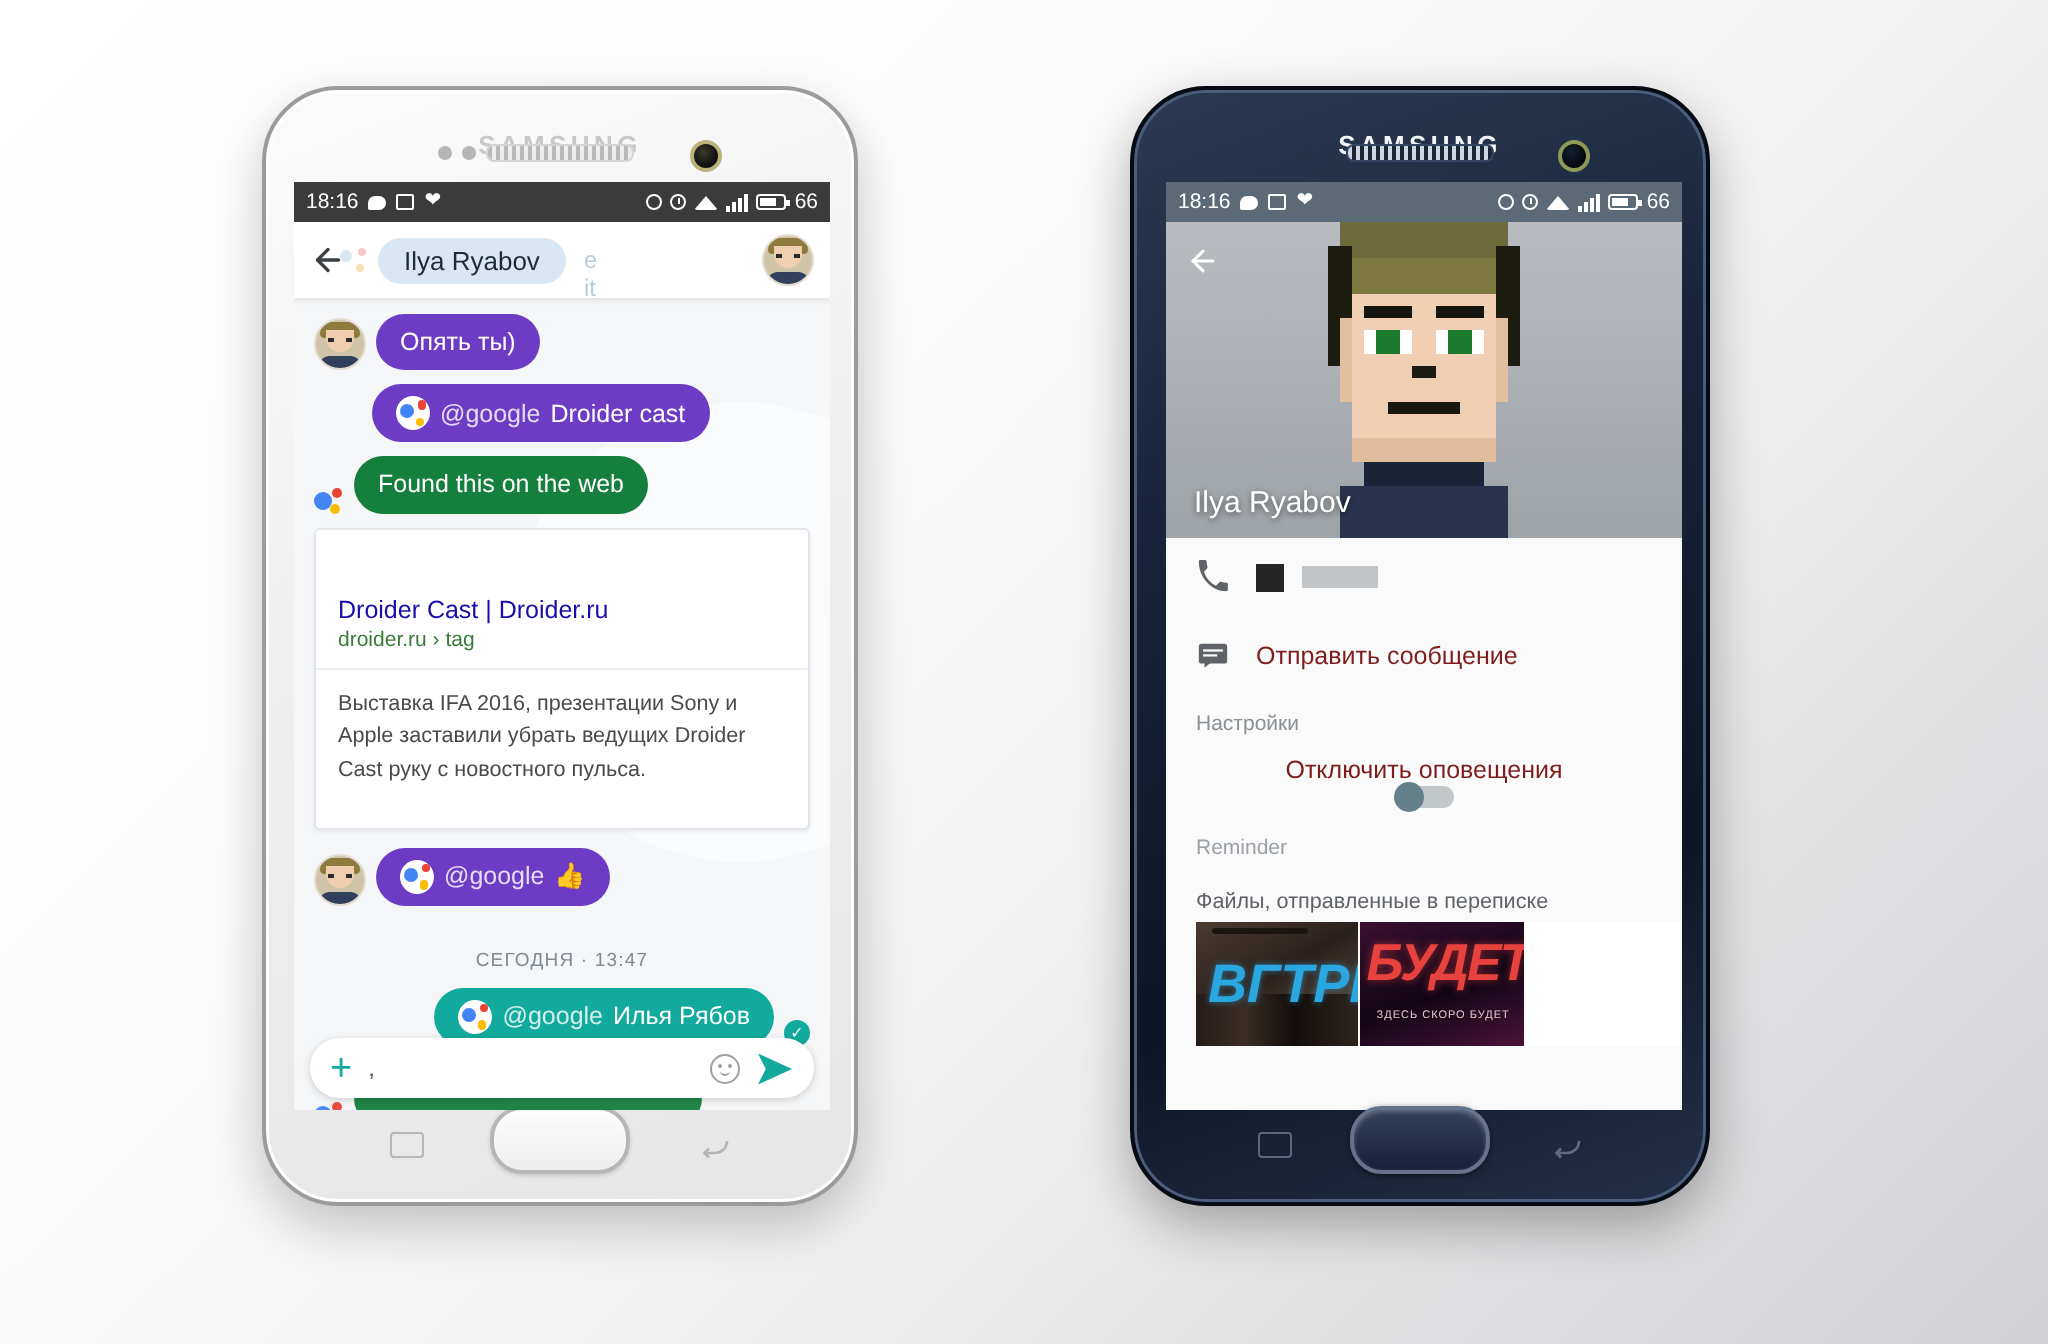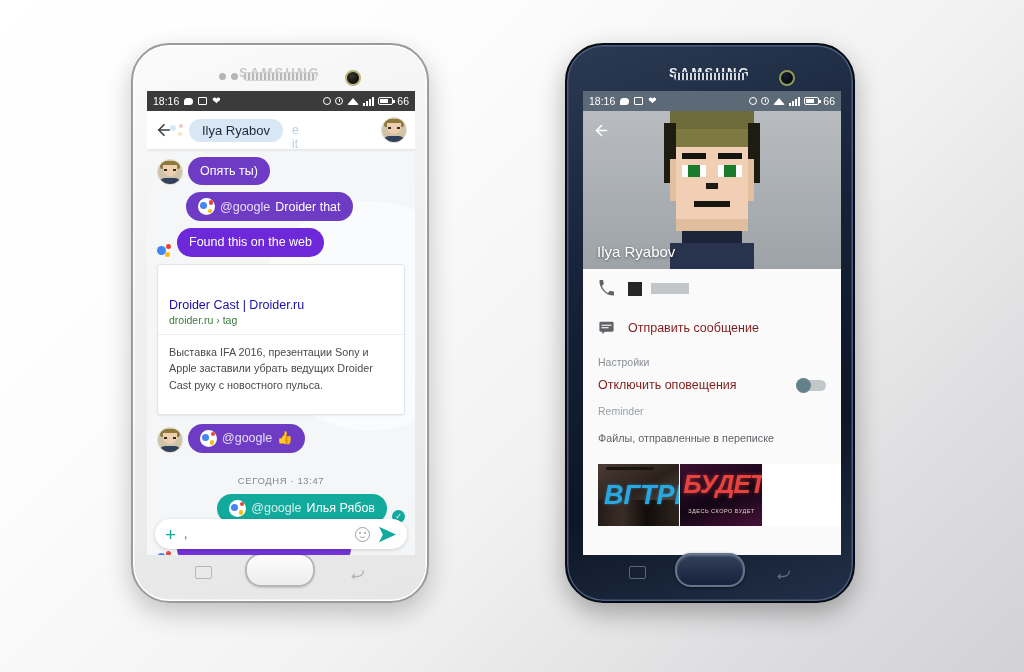--- a/index.html
+++ b/index.html
@@ -102,21 +102,21 @@
   .av-eye{position:absolute;top:9px;width:3px;height:2px;background:#2b2b2b;}
   .av-eye.l{left:6px;} .av-eye.r{right:6px;}
   .av-body{position:absolute;left:1px;right:1px;bottom:0;height:6px;background:#31405c;border-radius:6px 6px 0 0;}
 
   .chat-body{position:absolute;left:0;right:0;top:38px;bottom:0;padding:8px 10px 0;z-index:2;}
   .row{display:flex;align-items:flex-end;gap:5px;margin-bottom:7px;}
   .row.out{justify-content:flex-end;}
   .bubble{font-size:12.5px;padding:6px 12px;border-radius:15px;color:#fff;
     max-width:200px;line-height:1.3;display:flex;align-items:center;gap:5px;}
   .b-purple{background:#6e3cc4;}
-  .b-blue{background:#6d28d9;}
+  .b-blue{background:#15803d;}
   .b-teal{background:#11aa9c;}
   .assist-dots{width:15px;height:13px;position:relative;flex:none;}
   .assist-dots i{position:absolute;border-radius:50%;}
   .assist-dots .big{left:0;top:2px;width:9px;height:9px;background:#4285f4;}
   .assist-dots .red{right:1px;top:0;width:5px;height:5px;background:#ea4335;}
   .assist-dots .yel{right:2px;bottom:0;width:5px;height:5px;background:#fbbc05;}
   .assist-chip{width:17px;height:17px;border-radius:50%;background:#fff;flex:none;position:relative;}
   .assist-chip i{position:absolute;border-radius:50%;}
   .assist-chip .big{left:2px;top:4px;width:7px;height:7px;background:#4285f4;}
   .assist-chip .red{right:2px;top:2px;width:4.5px;height:4.5px;background:#ea4335;}
@@ -158,27 +158,27 @@
   .cover .pname{position:absolute;left:14px;bottom:9px;color:#fff;font-size:15px;
     text-shadow:0 1px 3px rgba(0,0,0,.5);z-index:3;}
   .prow{display:flex;align-items:center;gap:13px;padding:11px 15px;}
   .prow .pi{width:17px;height:17px;flex:none;color:#5f6368;}
   .prow .pi svg{width:100%;height:100%;display:block;}
   .redact{display:flex;align-items:center;gap:9px;}
   .redact .blk{width:14px;height:14px;background:#262626;}
   .redact .gry{width:38px;height:11px;background:#c3c6c9;}
   .plabel{font-size:12.5px;color:#7f1d1d;}
   .sect{padding:9px 15px 3px;font-size:10.5px;color:#8a8f94;}
-  .toggle-row{display:flex;align-items:center;padding:7px 15px 9px;}
+  .toggle-row{display:flex;align-items:center;padding:7px 15px 9px;flex-direction:column;}
   .toggle-row .plabel{flex:1;}
   .switch{width:30px;height:13px;position:relative;flex:none;}
   .switch .track{position:absolute;right:0;top:1px;width:22px;height:11px;border-radius:6px;background:#c2c8c9;}
   .switch .knob{position:absolute;left:0;top:-1px;width:15px;height:15px;border-radius:50%;background:#64808a;}
   .sub{font-size:10.5px;color:#9aa0a6;margin-top:2px;}
-  .files-sect{padding:6px 15px 20px;font-size:10.8px;color:#5f6368;}
+  .files-sect{padding:6px 15px 4px;font-size:10.8px;color:#5f6368;}
   .thumbs{display:flex;padding:0 0 0 15px;gap:1px;}
   .thumb{width:85px;height:62px;overflow:hidden;position:relative;}
   .t1{background:linear-gradient(150deg,#4a3b33,#2b211c 45%,#6b5a4c);}
   .t1 .graffiti{position:absolute;left:6px;top:16px;color:#2aa7e0;font-size:27px;
     font-style:italic;font-weight:bold;text-shadow:0 0 3px rgba(42,167,224,.6);}
   .t1 .lamp{position:absolute;left:8px;top:3px;width:48px;height:3px;background:#1b1512;border-radius:2px;}
   .t1 .people{position:absolute;left:0;right:0;bottom:0;height:26px;
     background:linear-gradient(90deg,#241c18,#3a2d26 30%,#120d0b 60%,#2e241e);}
   .t2{background:linear-gradient(160deg,#3a1030,#120615 55%,#4a1238);}
   .t2 .kino{position:absolute;left:3px;top:5px;color:#e8423f;font-size:26px;
@@ -267,21 +267,21 @@
           </div>
 
           <div class="row" style="padding-left:29px;">
             <div class="bubble b-purple">
               <span class="assist-chip">
                   <i class="big"></i>
                   <i class="red"></i>
                   <i class="yel"></i>
                 </span>
               <span class="mention">@google</span>
-              <span>Droider that</span>
+              <span>Droider cast</span>
             </div>
           </div>
 
           <div class="row">
             <span class="assist-dots">
                 <i class="big"></i>
                 <i class="red"></i>
                 <i class="yel"></i>
               </span>
             <div class="bubble b-blue">

